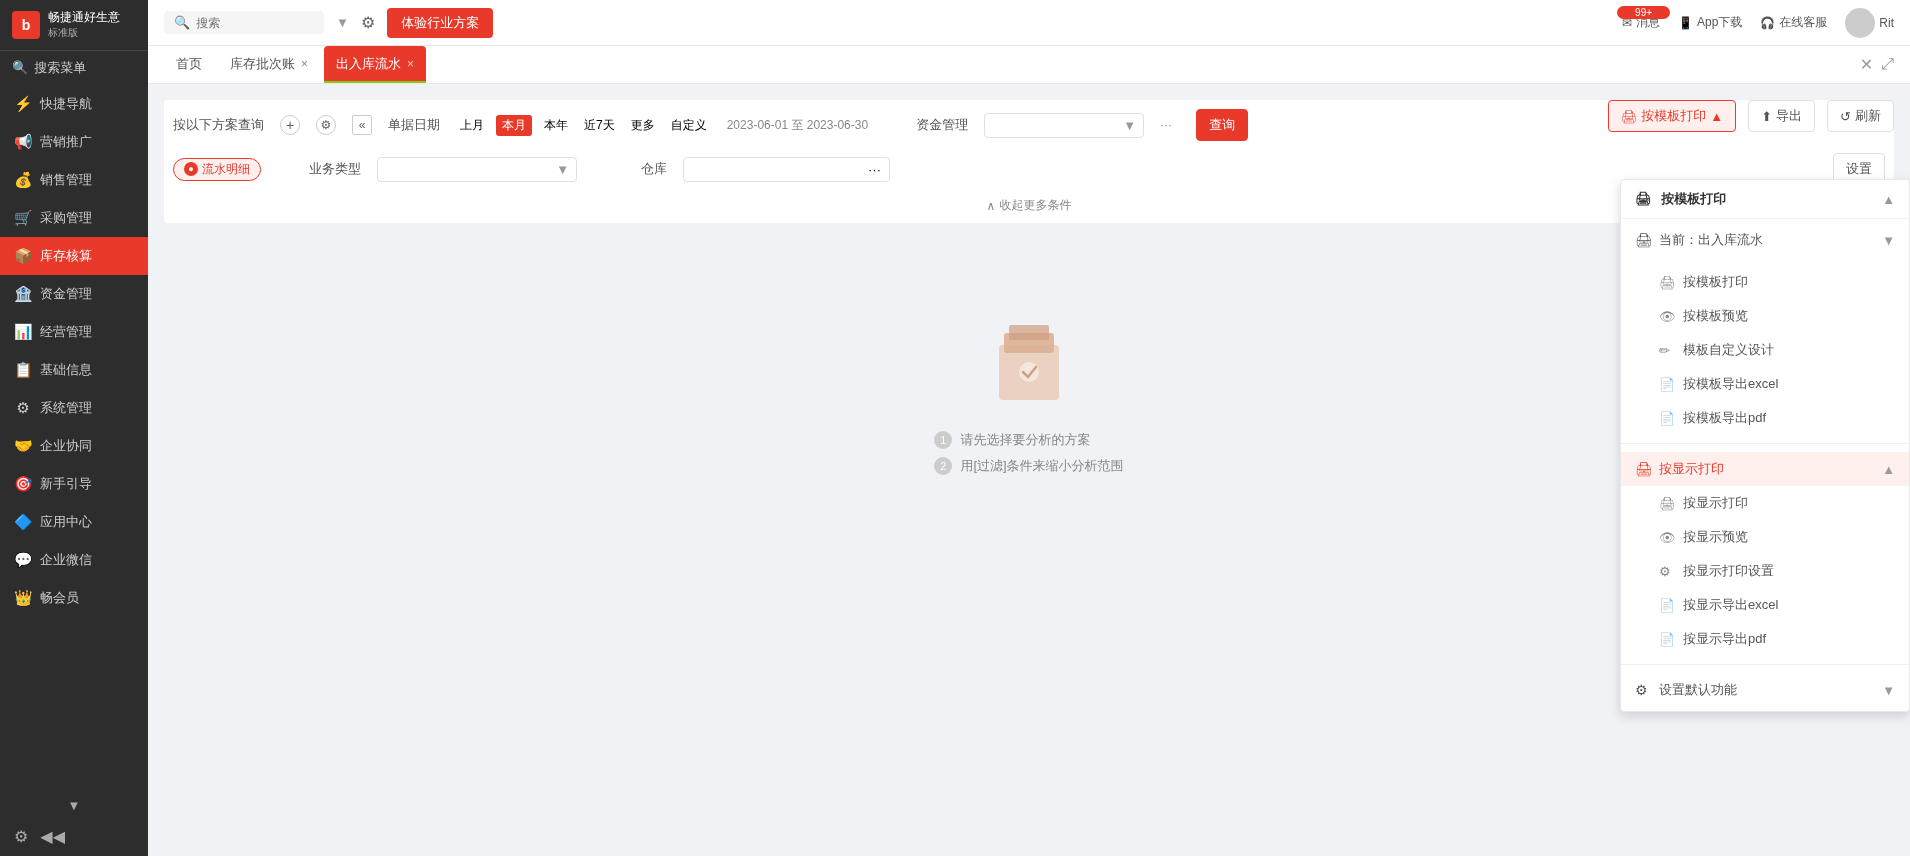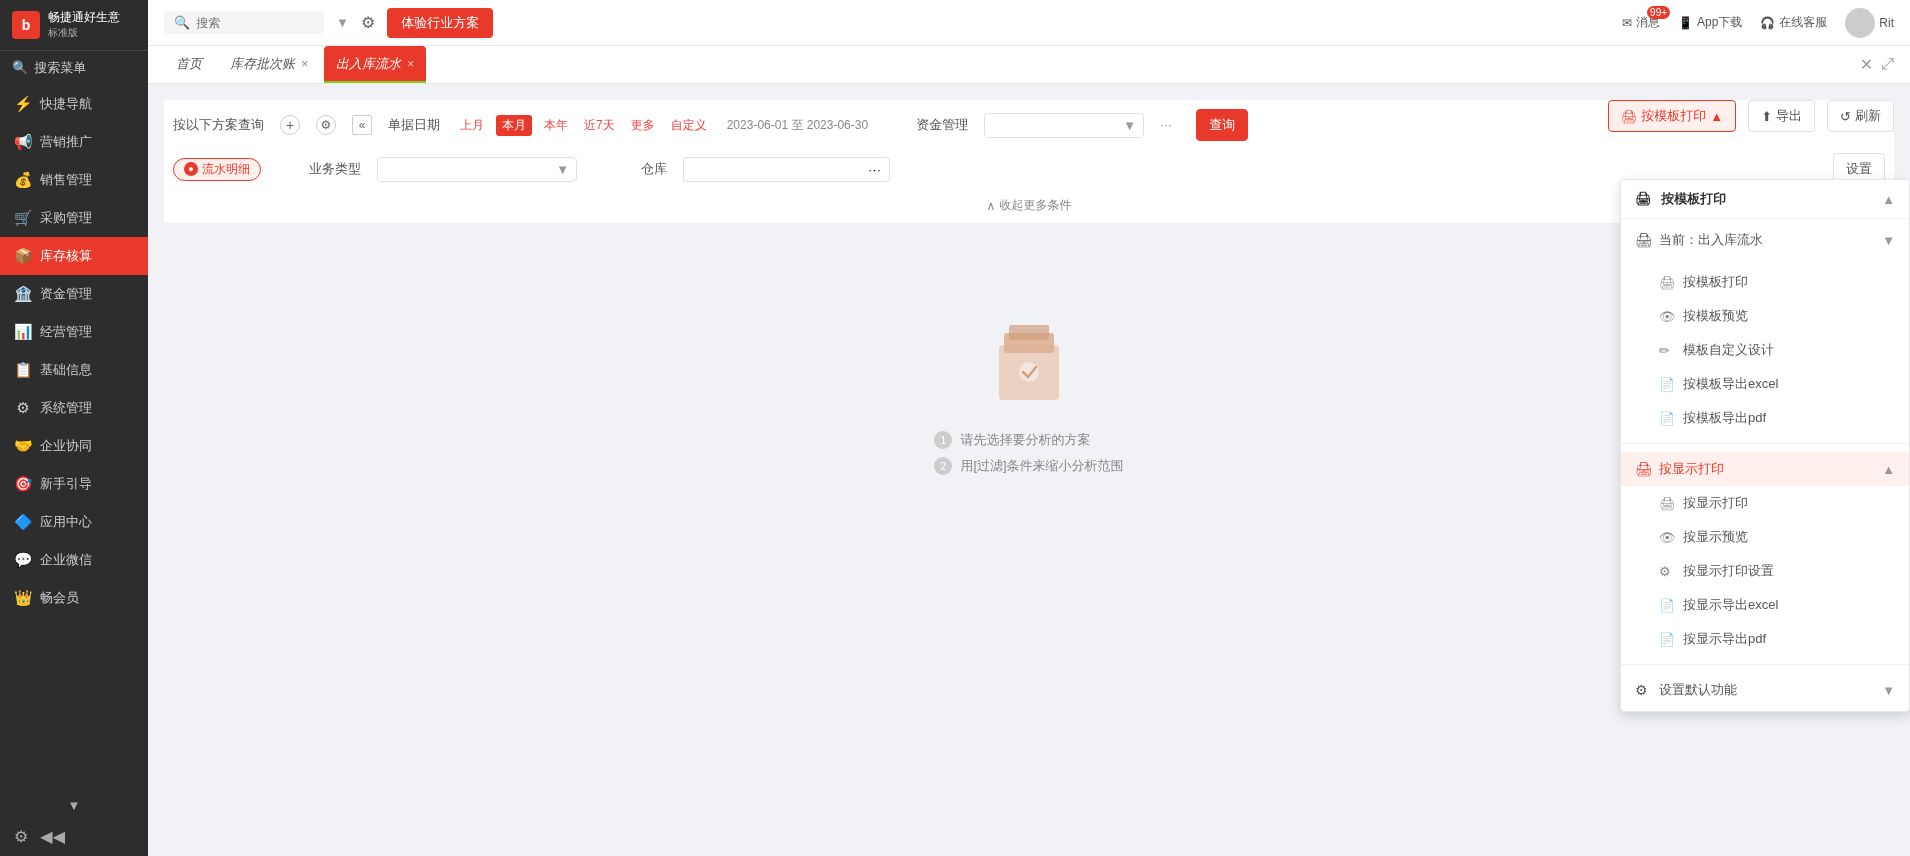--- a/index.html
+++ b/index.html
@@ -144,21 +144,21 @@
       gap: 4px;
       color: #555;
       cursor: pointer;
       font-size: 12px;
       position: relative;
     }
     .badge {
       background: #e8392a;
       color: #fff;
       border-radius: 10px;
-      padding: 1px 3px;
+      padding: 1px 18px;
       font-size: 10px;
       position: absolute;
       top: -8px;
       right: -10px;
     }
     .topbar-avatar {
       width: 30px;
       height: 30px;
       border-radius: 50%;
       background: #ddd;
@@ -179,21 +179,20 @@
     .tab {
       display: flex;
       align-items: center;
       padding: 0 12px;
       height: 100%;
       font-size: 13px;
       color: #555;
       cursor: pointer;
       border-bottom: 2px solid transparent;
       gap: 6px;
-      font-style: italic;
     }
     .tab.active {
       background: #e8392a;
       color: #fff;
       border-radius: 4px 4px 0 0;
       border-bottom: 2px solid #84cc16;
     }
     .tab-close {
       font-size: 12px;
       opacity: 0.7;
@@ -274,21 +273,21 @@
       color: #666;
       font-size: 12px;
     }
     .date-tabs {
       display: flex;
       align-items: center;
       gap: 8px;
       font-size: 12px;
     }
     .date-tab {
-      color: #ef4444;
+      color: #000000;
       cursor: pointer;
       padding: 2px 4px;
     }
     .date-tab.active {
       background: #e8392a;
       color: #fff;
       border-radius: 3px;
       padding: 2px 6px;
     }
     .date-range {

